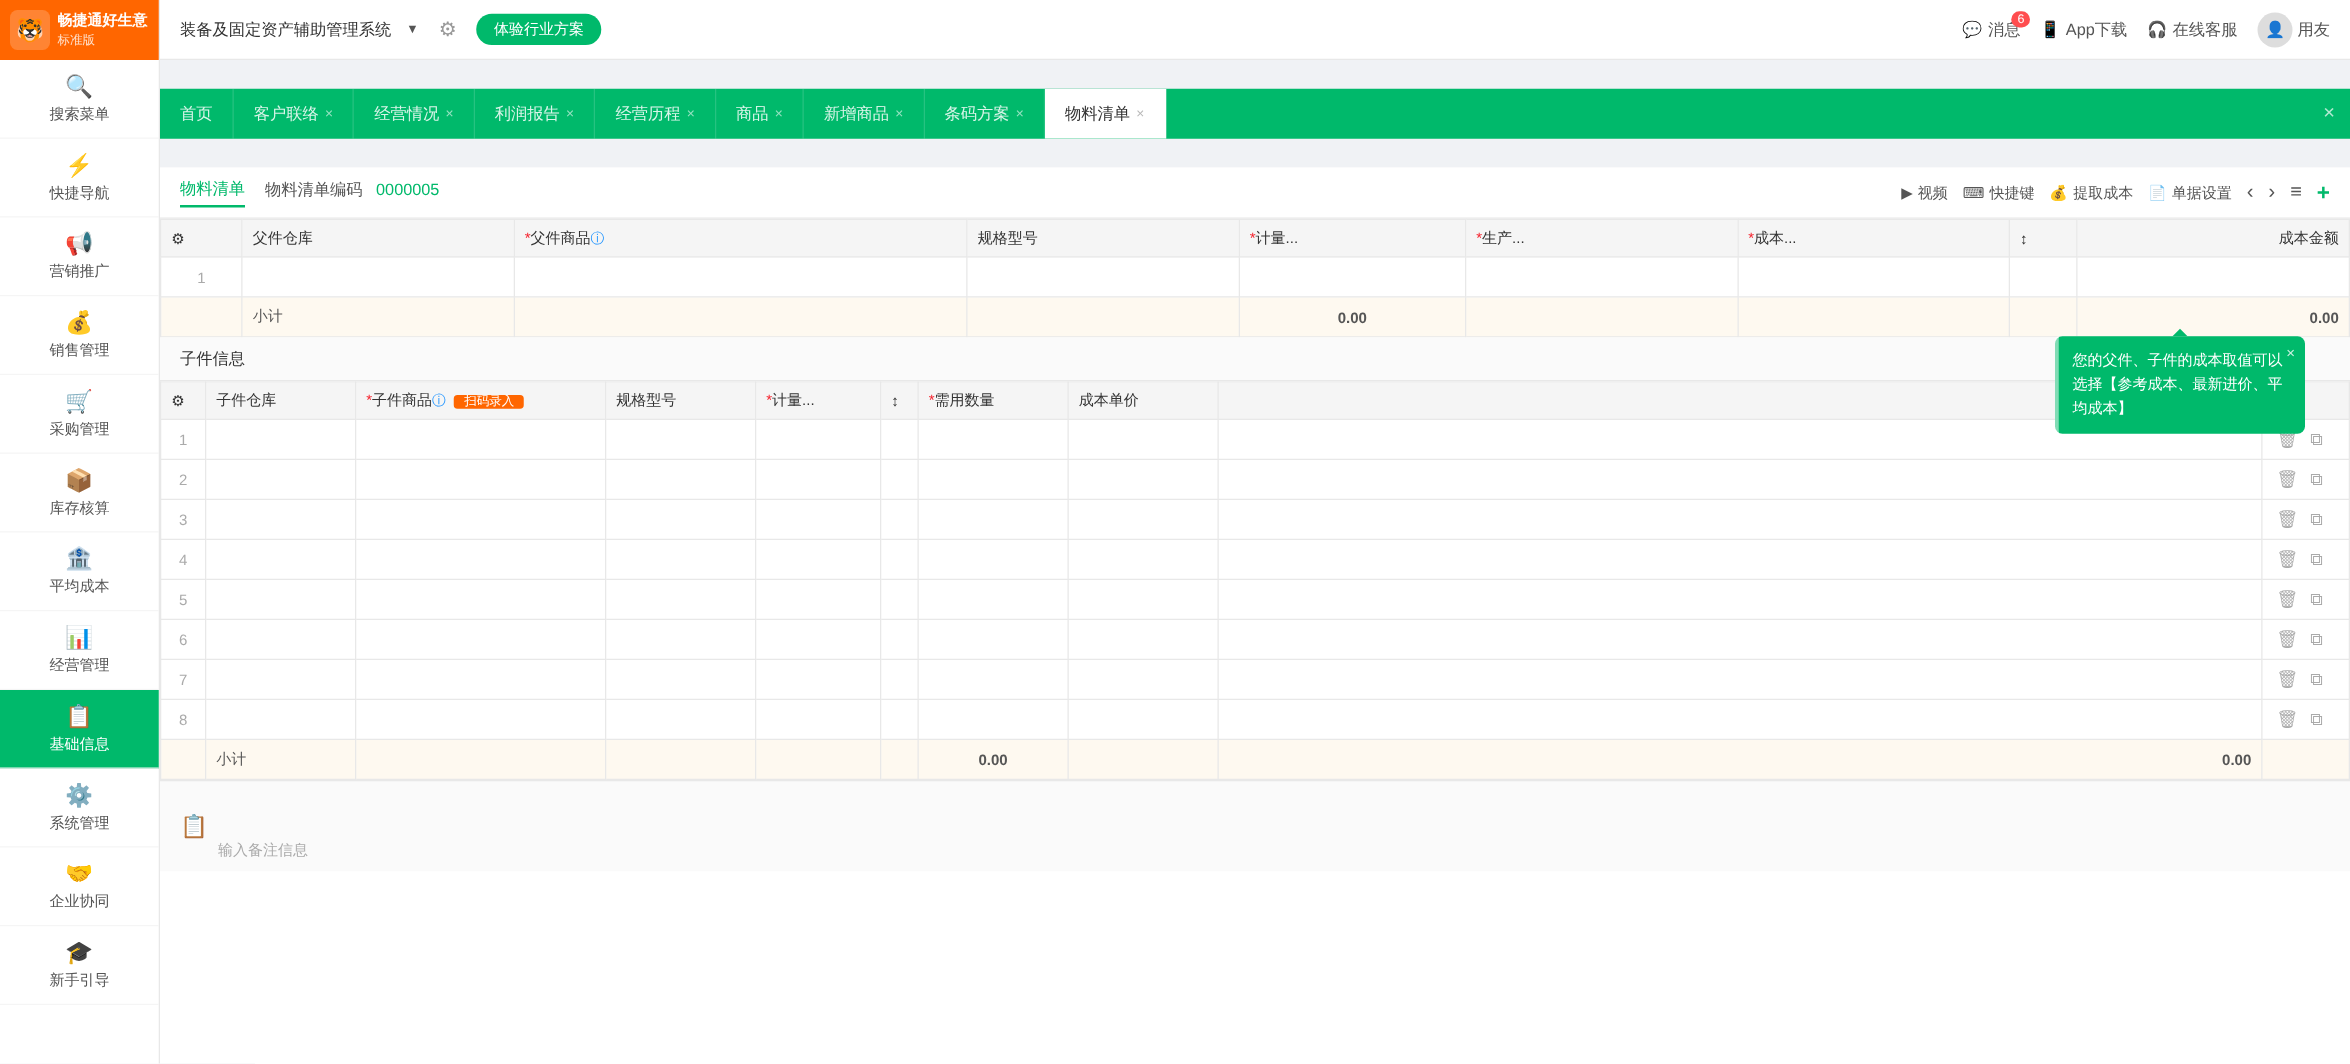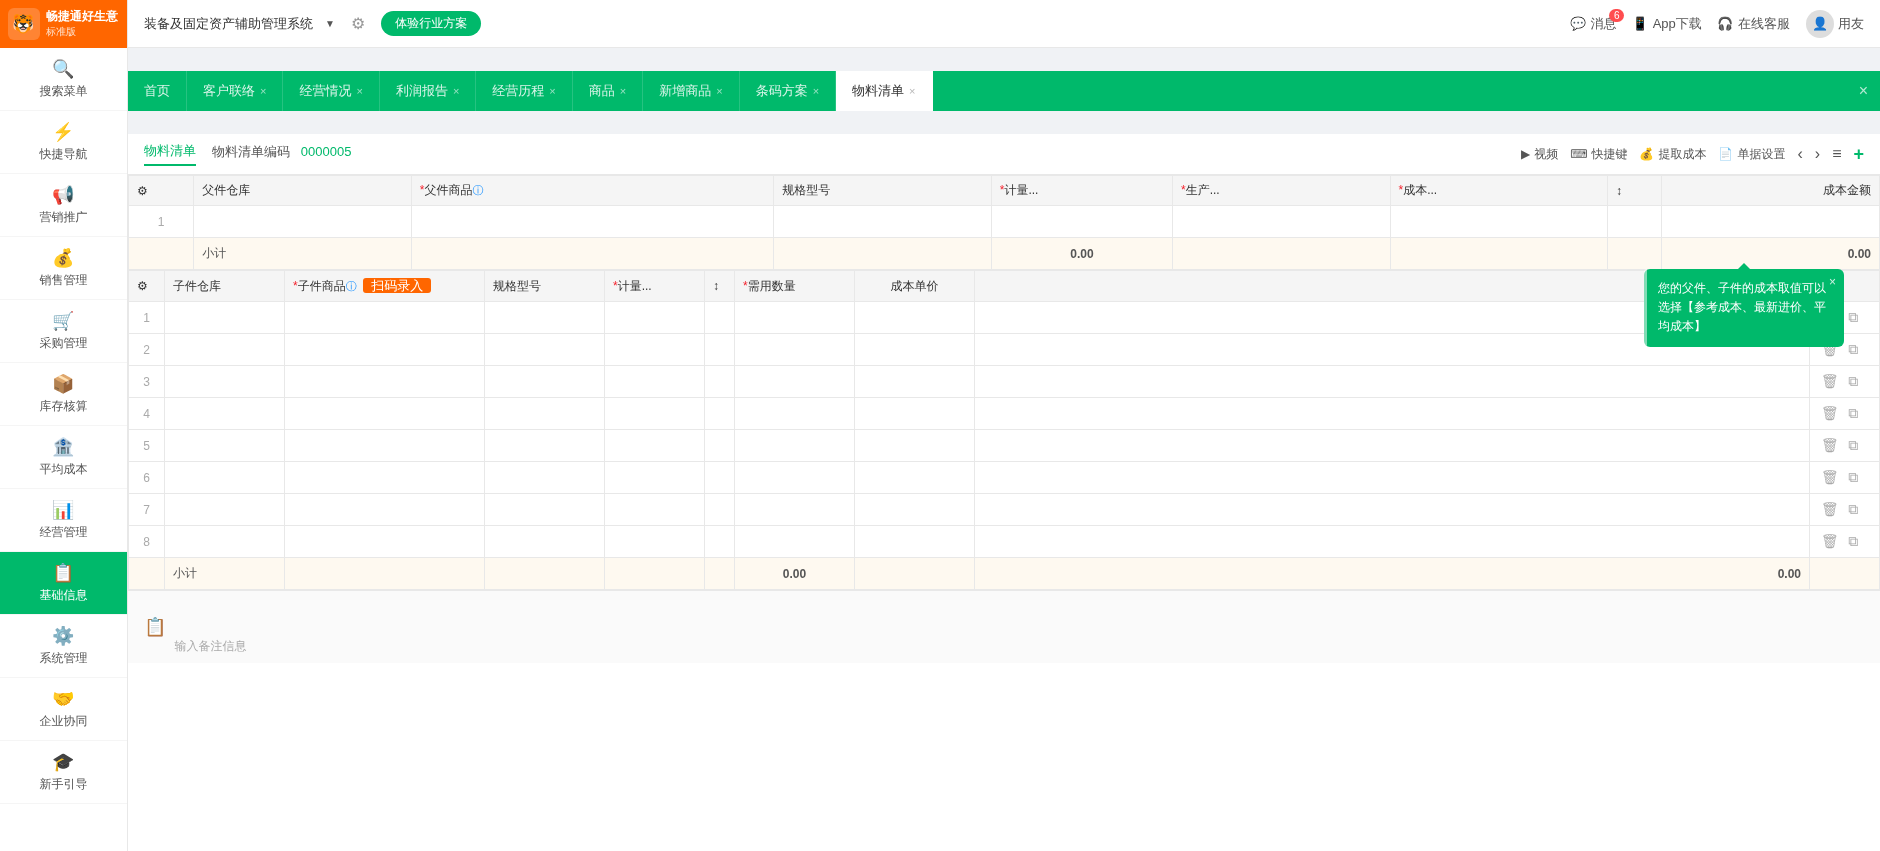--- a/index.html
+++ b/index.html
@@ -243,21 +243,21 @@
       font-weight: 500;
       color: #555;
     }
     .th-required { color: #f5222d; }
     .th-info { color: #1890ff; font-size: 11px; }
     .scan-btn {
       background: #ff6600;
       color: #fff;
       padding: 0 8px;
       border-radius: 3px;
-      font-size: 13px;
+      font-size: 10px;
       white-space: nowrap;
     }
     .action-icon {
       color: #aaa;
       cursor: pointer;
       font-size: 14px;
       margin: 0 3px;
     }
     .row-num {
       text-align: center;
@@ -528,35 +528,36 @@
             <td style="text-align:center;font-weight:bold;">0.00</td>
             <td></td>
             <td></td>
             <td></td>
             <td style="text-align:right;font-weight:bold;">0.00</td>
           </tr>
         </tbody>
       </table>
     </div>
 
+    <div class="section-title">子件信息</div>
     <div class="table-container">
       <table>
         <thead>
           <tr>
             <th style="width:36px;">⚙</th>
             <th style="width:120px;">子件仓库</th>
             <th style="width:200px;">
               <span class="th-required">*</span>子件商品<span class="th-info">ⓘ</span>
               &nbsp;<span class="scan-btn">扫码录入</span>
             </th>
             <th style="width:120px;">规格型号</th>
             <th style="width:100px;"><span class="th-required">*</span>计量...</th>
             <th style="width:30px;">↕</th>
             <th style="width:120px;"><span class="th-required">*</span>需用数量</th>
-            <th style="width:120px;text-align:center;">成本单价</th>
+            <th style="width:120px;">成本单价</th>
             <th style="flex:1;text-align:right;">成本金额</th>
             <th style="width:70px;">操作</th>
           </tr>
         </thead>
         <tbody id="child-tbody">
         <tr>
       <td class="row-num">1</td>
       <td></td>
       <td></td>
       <td></td>

